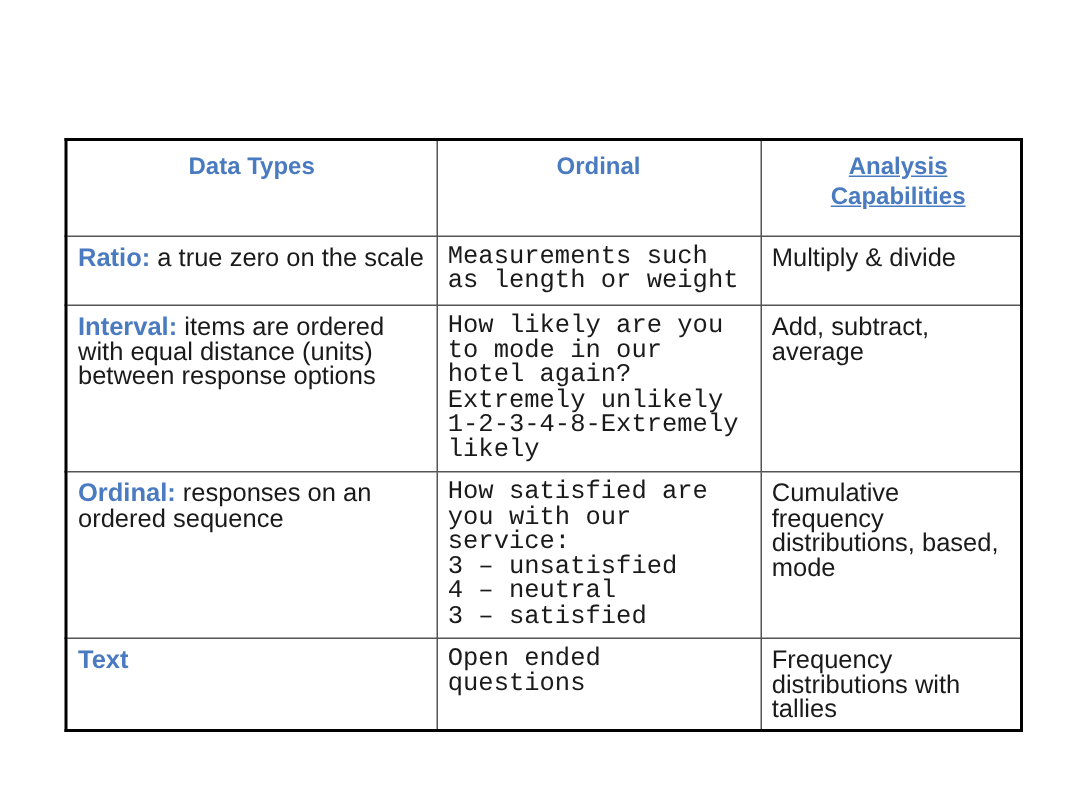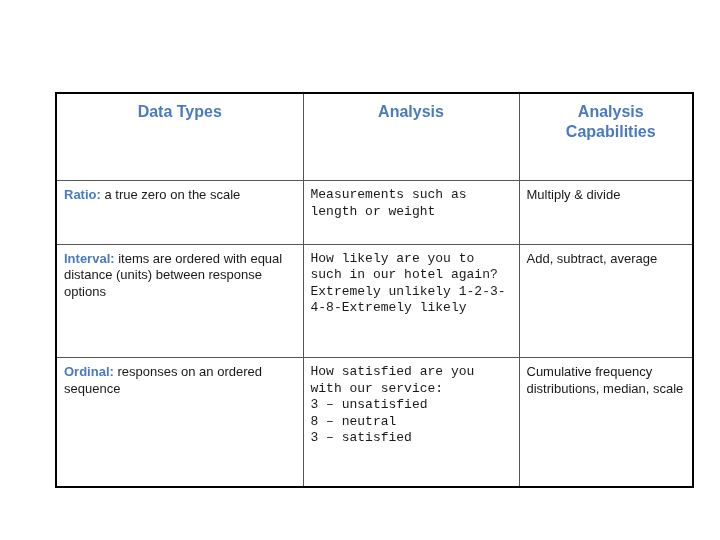--- a/index.html
+++ b/index.html
@@ -1,28 +1,28 @@
 <!DOCTYPE html>
 <html><head>
   <meta charset="utf-8">
   <style>
     html, body { margin: 0; padding: 0; background: #ffffff; }
     body { width: 720px; height: 540px; position: relative; overflow: hidden;
            font-family: "Liberation Sans", "DejaVu Sans", sans-serif; color: #1a1a1a; }
     table.grid {
-      position: absolute; left: 55px; top: 92px; width: 637px; height: 396px;
+      position: absolute; left: 43px; top: 92px; width: 637px; height: 396px;
       border-collapse: collapse; table-layout: fixed;
       border: 2px solid #000;
     }
     table.grid col.c1 { width: 247px; }
     table.grid col.c2 { width: 216px; }
     table.grid col.c3 { width: 174px; }
     table.grid th, table.grid td {
       border: 1px solid #555; vertical-align: top;
-      padding: 6px 7px 4px 7px; font-size: 13px; line-height: 16.5px;
+      padding: 6px 7px 4px 7px; font-size: 17px; line-height: 16.5px;
       word-wrap: break-word;
     }
     table.grid th {
       color: #4a7ac0; font-weight: bold; font-size: 16px; line-height: 20px;
       text-align: center; padding-top: 8px;
     }
     tr.hdr { height: 64px; }
     tr.r1 { height: 46px; }
     tr.r2 { height: 83px; margin-left: 28px; }
     tr.r3 { height: 88px; }
@@ -36,47 +36,54 @@
 
 <table class="grid">
   <colgroup>
       <col class="c1">
       <col class="c2">
       <col class="c3">
     </colgroup>
   <tbody>
       <tr class="hdr">
     <th>Data Types</th>
-    <th>Analysis</th>
-    <th style="padding-left:30px;padding-right:20px;">Analysis Capabilities</th>
+    <th>Ordinal</th>
+    <th style="padding-left:30px;padding-right:20px;text-decoration:underline;">Analysis Capabilities</th>
   </tr>
 
   <tr class="r1">
     <td><span class="kw">Ratio:</span><span> a true zero on the scale</span></td>
     <td>
           <span class="line">Measurements such as length or weight</span>
         </td>
     <td>Multiply &amp; divide</td>
   </tr>
 
   <tr class="r2">
     <td><span class="kw">Interval:</span><span> items are ordered with equal distance (units) between response options</span></td>
     <td>
-      <span class="line">How likely are you to such in our hotel again?</span>
+      <span class="line">How likely are you to mode in our hotel again?</span>
       <span class="line">Extremely unlikely 1-2-3-4-8-Extremely likely</span>
     </td>
     <td>Add, subtract, average</td>
   </tr>
 
   <tr class="r3">
     <td><span class="kw">Ordinal:</span><span> responses on an ordered sequence</span></td>
     <td>
       <span class="line">How satisfied are you with our service:</span>
       <span class="line">3 – unsatisfied</span>
-      <span class="line">8 – neutral</span>
+      <span class="line">4 – neutral</span>
       <span class="line">3 – satisfied</span>
     </td>
-    <td>Cumulative frequency distributions, median, scale</td>
+    <td>Cumulative frequency distributions, based, mode</td>
   </tr>
 
 
+  <tr class="r5">
+    <td><span class="kw">Text</span><span></span></td>
+    <td>
+          <span class="line">Open ended questions</span>
+        </td>
+    <td>Frequency distributions with tallies</td>
+  </tr>
 </tbody>
   </table>
 
 </body></html>

